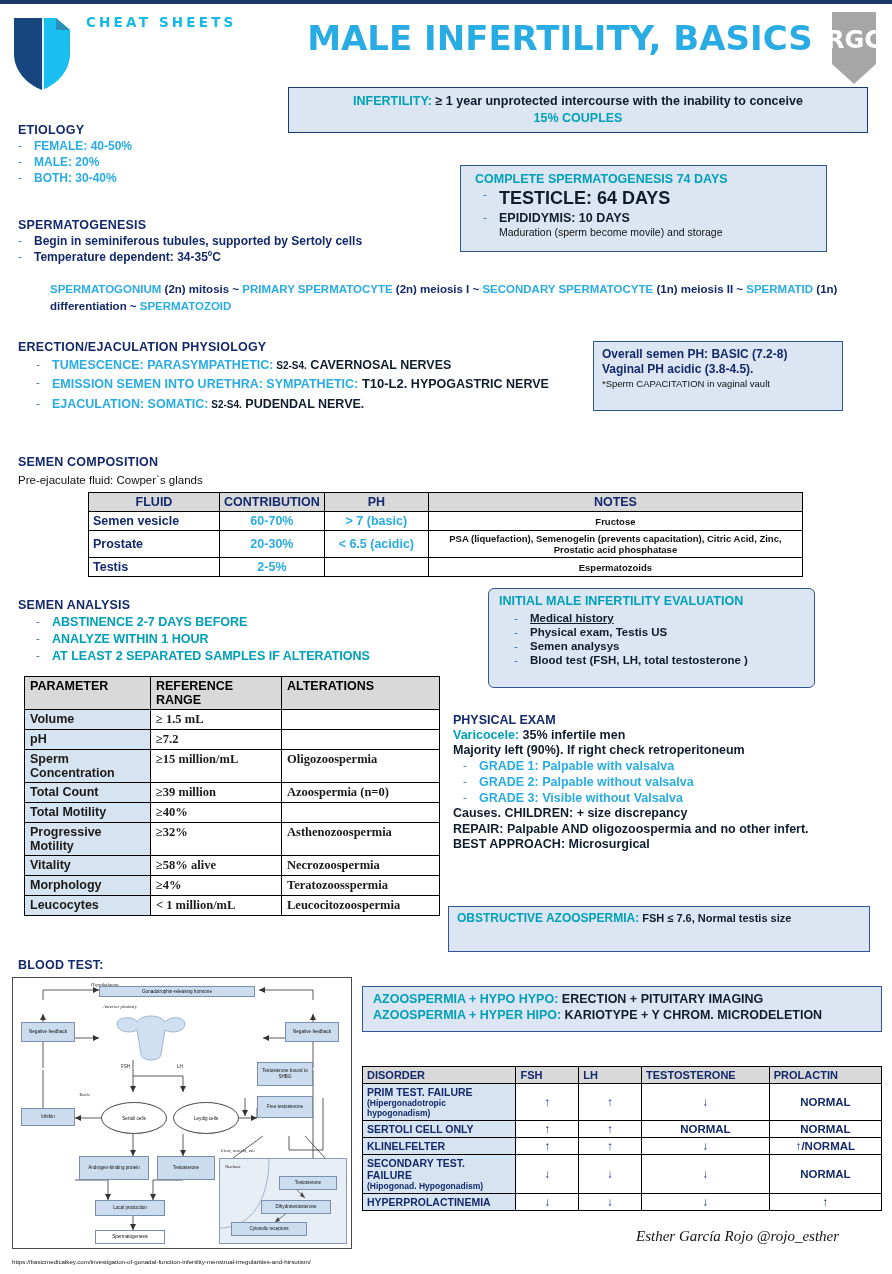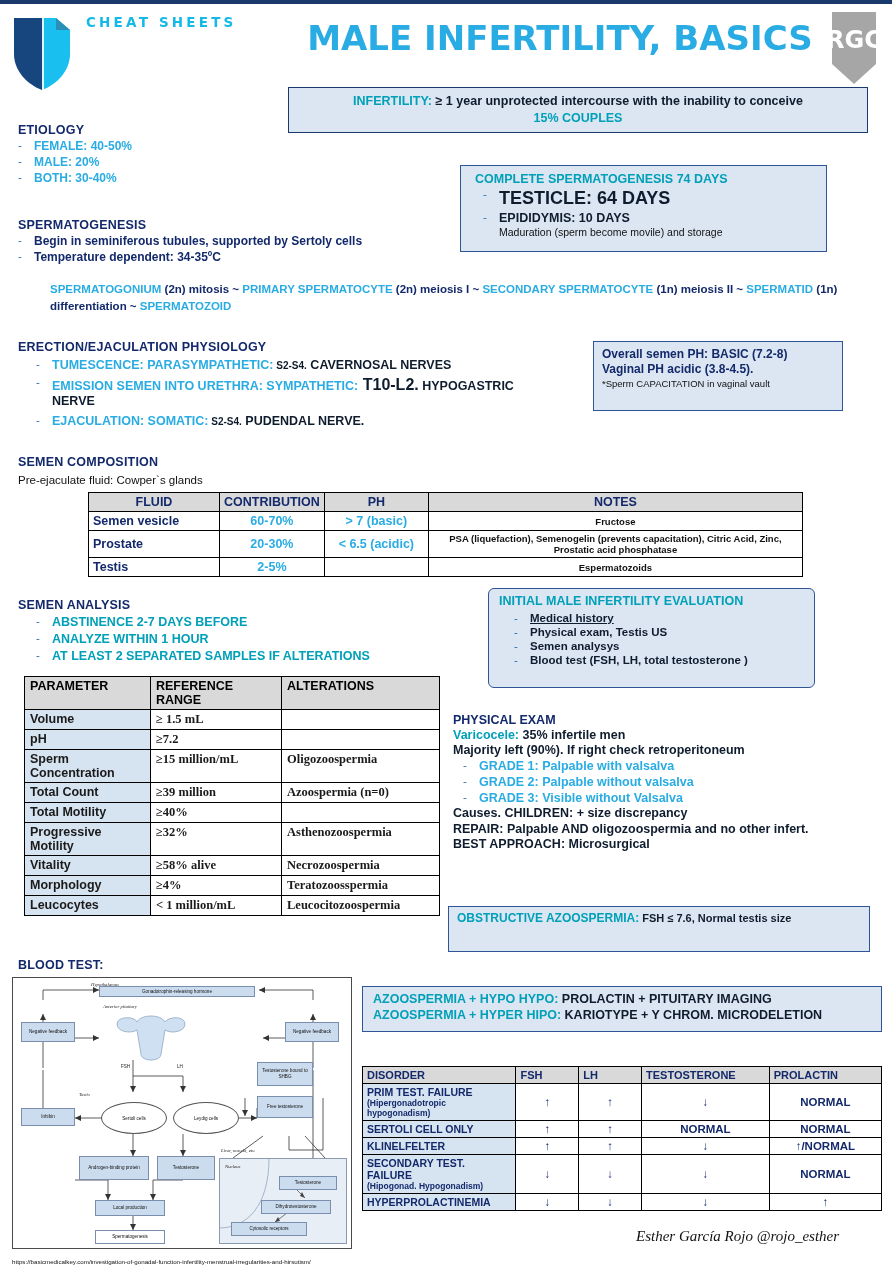--- a/index.html
+++ b/index.html
@@ -160,21 +160,21 @@
     <div class="h-sec">ERECTION/EJACULATION PHYSIOLOGY</div>
     <div class="bul" style="margin-left:18px;margin-top:4px;">
       <span class="dash">-</span>
       <span class="txt" style="font-size:12.5px;">
         <span class="cy">TUMESCENCE: PARASYMPATHETIC:</span><span class="dk" style="font-size:10px;"> S2-S4.</span><span class="dk"> CAVERNOSAL NERVES</span>
       </span>
     </div>
     <div class="bul" style="margin-left:18px;margin-top:4px;">
       <span class="dash">-</span>
       <span class="txt" style="font-size:12.5px;width:505px;">
-        <span class="cy">EMISSION SEMEN INTO URETHRA: SYMPATHETIC:</span><span class="dk" style="font-size:16px;"> T10-L2.</span><span class="dk"> HYPOGASTRIC NERVE</span>
+        <span class="cy">EMISSION SEMEN INTO URETHRA: SYMPATHETIC:</span><span class="dk" style="font-size:13px;"> T10-L2.</span><span class="dk"> HYPOGASTRIC NERVE</span>
       </span>
     </div>
     <div class="bul" style="margin-left:18px;margin-top:6px;">
       <span class="dash">-</span>
       <span class="txt" style="font-size:12.5px;">
         <span class="cy">EJACULATION: SOMATIC:</span><span class="dk" style="font-size:10px;"> S2-S4.</span><span class="dk"> PUDENDAL NERVE.</span>
       </span>
     </div>
   </div>
 
@@ -426,21 +426,21 @@
       <polygon points="56,64 61,63 59,59" fill="#444"></polygon>
     </svg>
     <div class="dg-lbl" style="left:212px;top:186px;">Nucleus</div>
     <div class="dg-box" style="left:266px;top:198px;width:58px;height:14px;">Testosterone</div>
     <div class="dg-box" style="left:248px;top:222px;width:70px;height:14px;">Dihydrotestosterone</div>
     <div class="dg-box" style="left:218px;top:244px;width:76px;height:14px;">Cytosolic receptors</div>
   </div>
 
   <div class="bluebox-l" style="left:362px;top:986px;width:518px;height:44px;">
     <div style="padding:5px 0 0 10px;font-size:12.5px;font-weight:bold;">
-      <span class="teal">AZOOSPERMIA + HYPO HYPO:</span><span class="dk"> PROLACTIN + PITUITARY IMAGING</span>
+      <span class="teal">AZOOSPERMIA + HYPO HYPO:</span><span class="dk"> ERECTION + PITUITARY IMAGING</span>
     </div>
     <div style="padding:2px 0 0 10px;font-size:12.5px;font-weight:bold;">
       <span class="teal">AZOOSPERMIA + HYPER HIPO:</span><span class="dk"> KARIOTYPE + Y CHROM. MICRODELETION</span>
     </div>
   </div>
 
   <table class="tbl3">
     <thead>
         <tr>
       <th>DISORDER</th>

